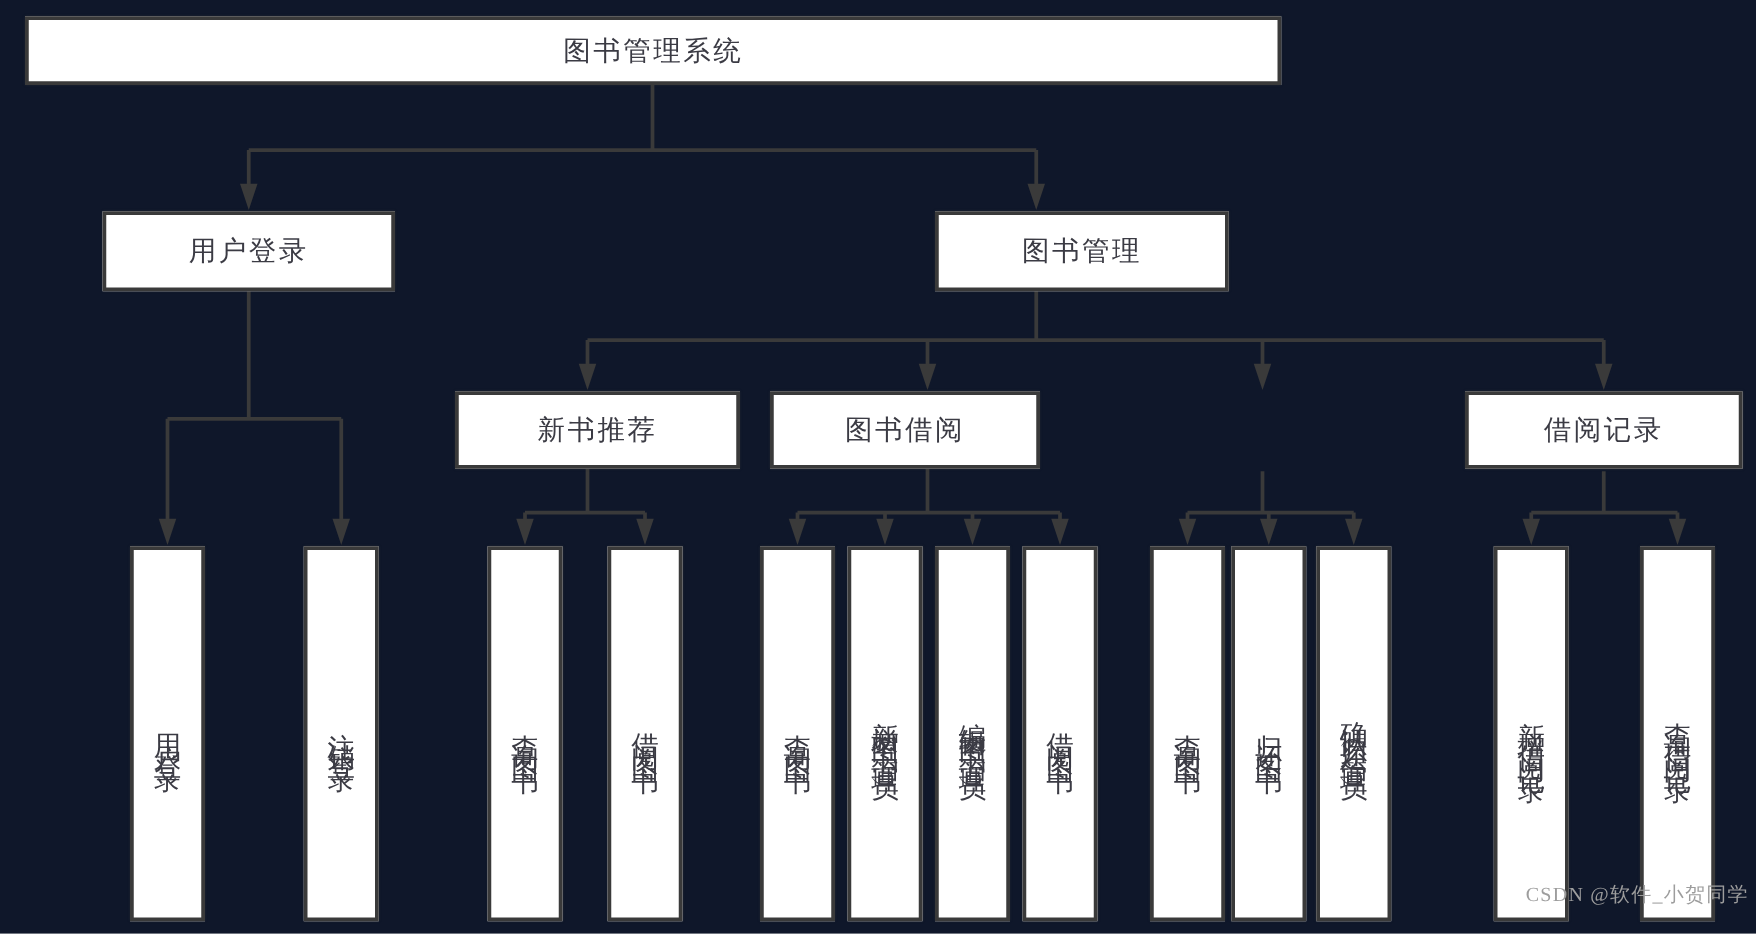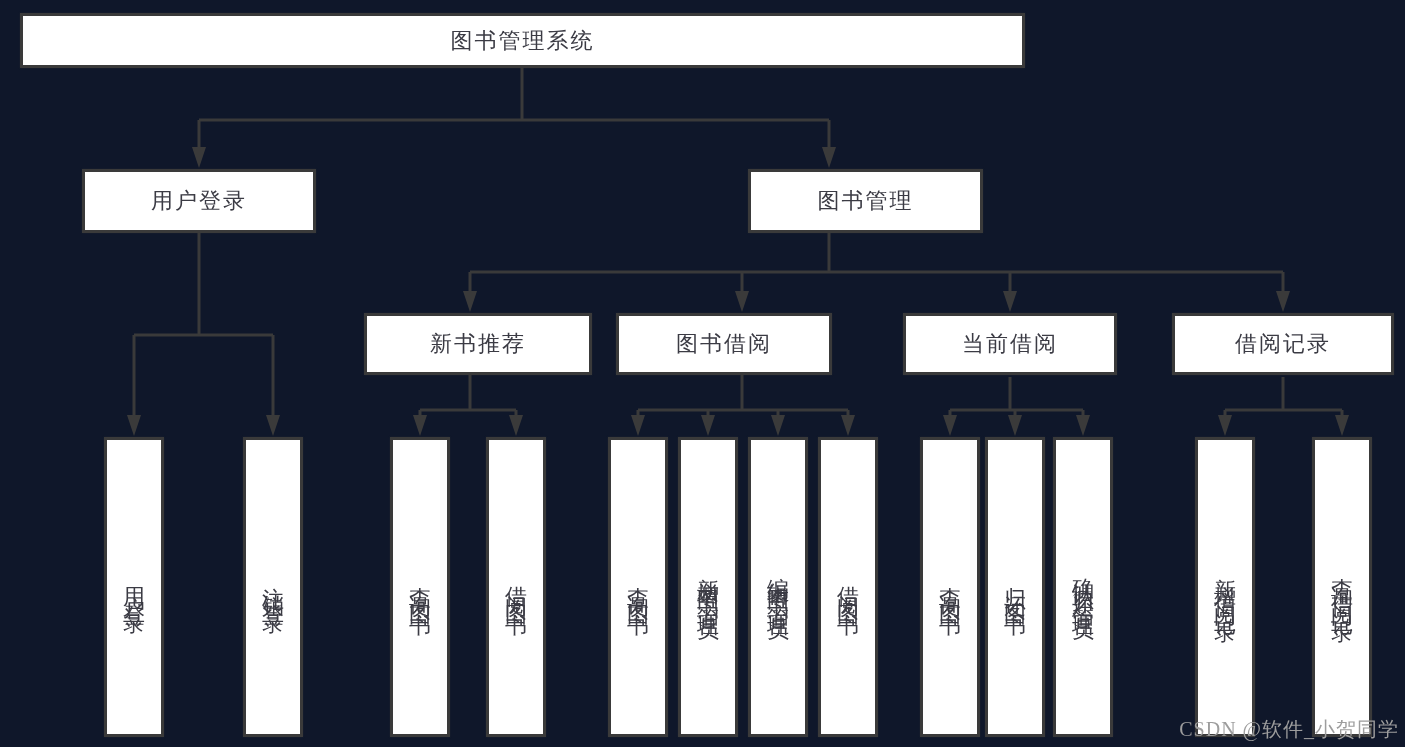--- a/index.html
+++ b/index.html
@@ -41,22 +41,22 @@
     letter-spacing: 9px;
     font-size: 22px;
     color: #3b3b44;
   }
   .node.leaf.long span {
     letter-spacing: 6px;
   }
   #watermark {
     position: absolute;
     right: 6px;
-    bottom: 4px;
-    font-size: 20px;
+    bottom: 20px;
+    font-size: 16px;
     color: #9d9d9d;
     letter-spacing: 1px;
     z-index: 3;
     white-space: nowrap;
   }
 </style>
 </head>
 <body>
 
 <div id="canvas">
@@ -111,23 +111,20 @@
   <div class="node hlabel" style="left:748px; top:169px; width:235px; height:64px;">
     <span>图书管理</span>
   </div>
 
   <div class="node hlabel" style="left:364px; top:313px; width:228px; height:62px;">
     <span>新书推荐</span>
   </div>
   <div class="node hlabel" style="left:616px; top:313px; width:216px; height:62px;">
     <span>图书借阅</span>
   </div>
-  <div class="node hlabel" style="left:903px; top:313px; width:214px; height:62px;">
-    <span>当前借阅</span>
-  </div>
   <div class="node hlabel" style="left:1172px; top:313px; width:222px; height:62px;">
     <span>借阅记录</span>
   </div>
 
   <div class="node leaf" style="left:104px; top:437px; width:60px; height:300px;">
     <span>用户登录</span>
   </div>
   <div class="node leaf" style="left:243px; top:437px; width:60px; height:300px;">
     <span>注销登录</span>
   </div>

